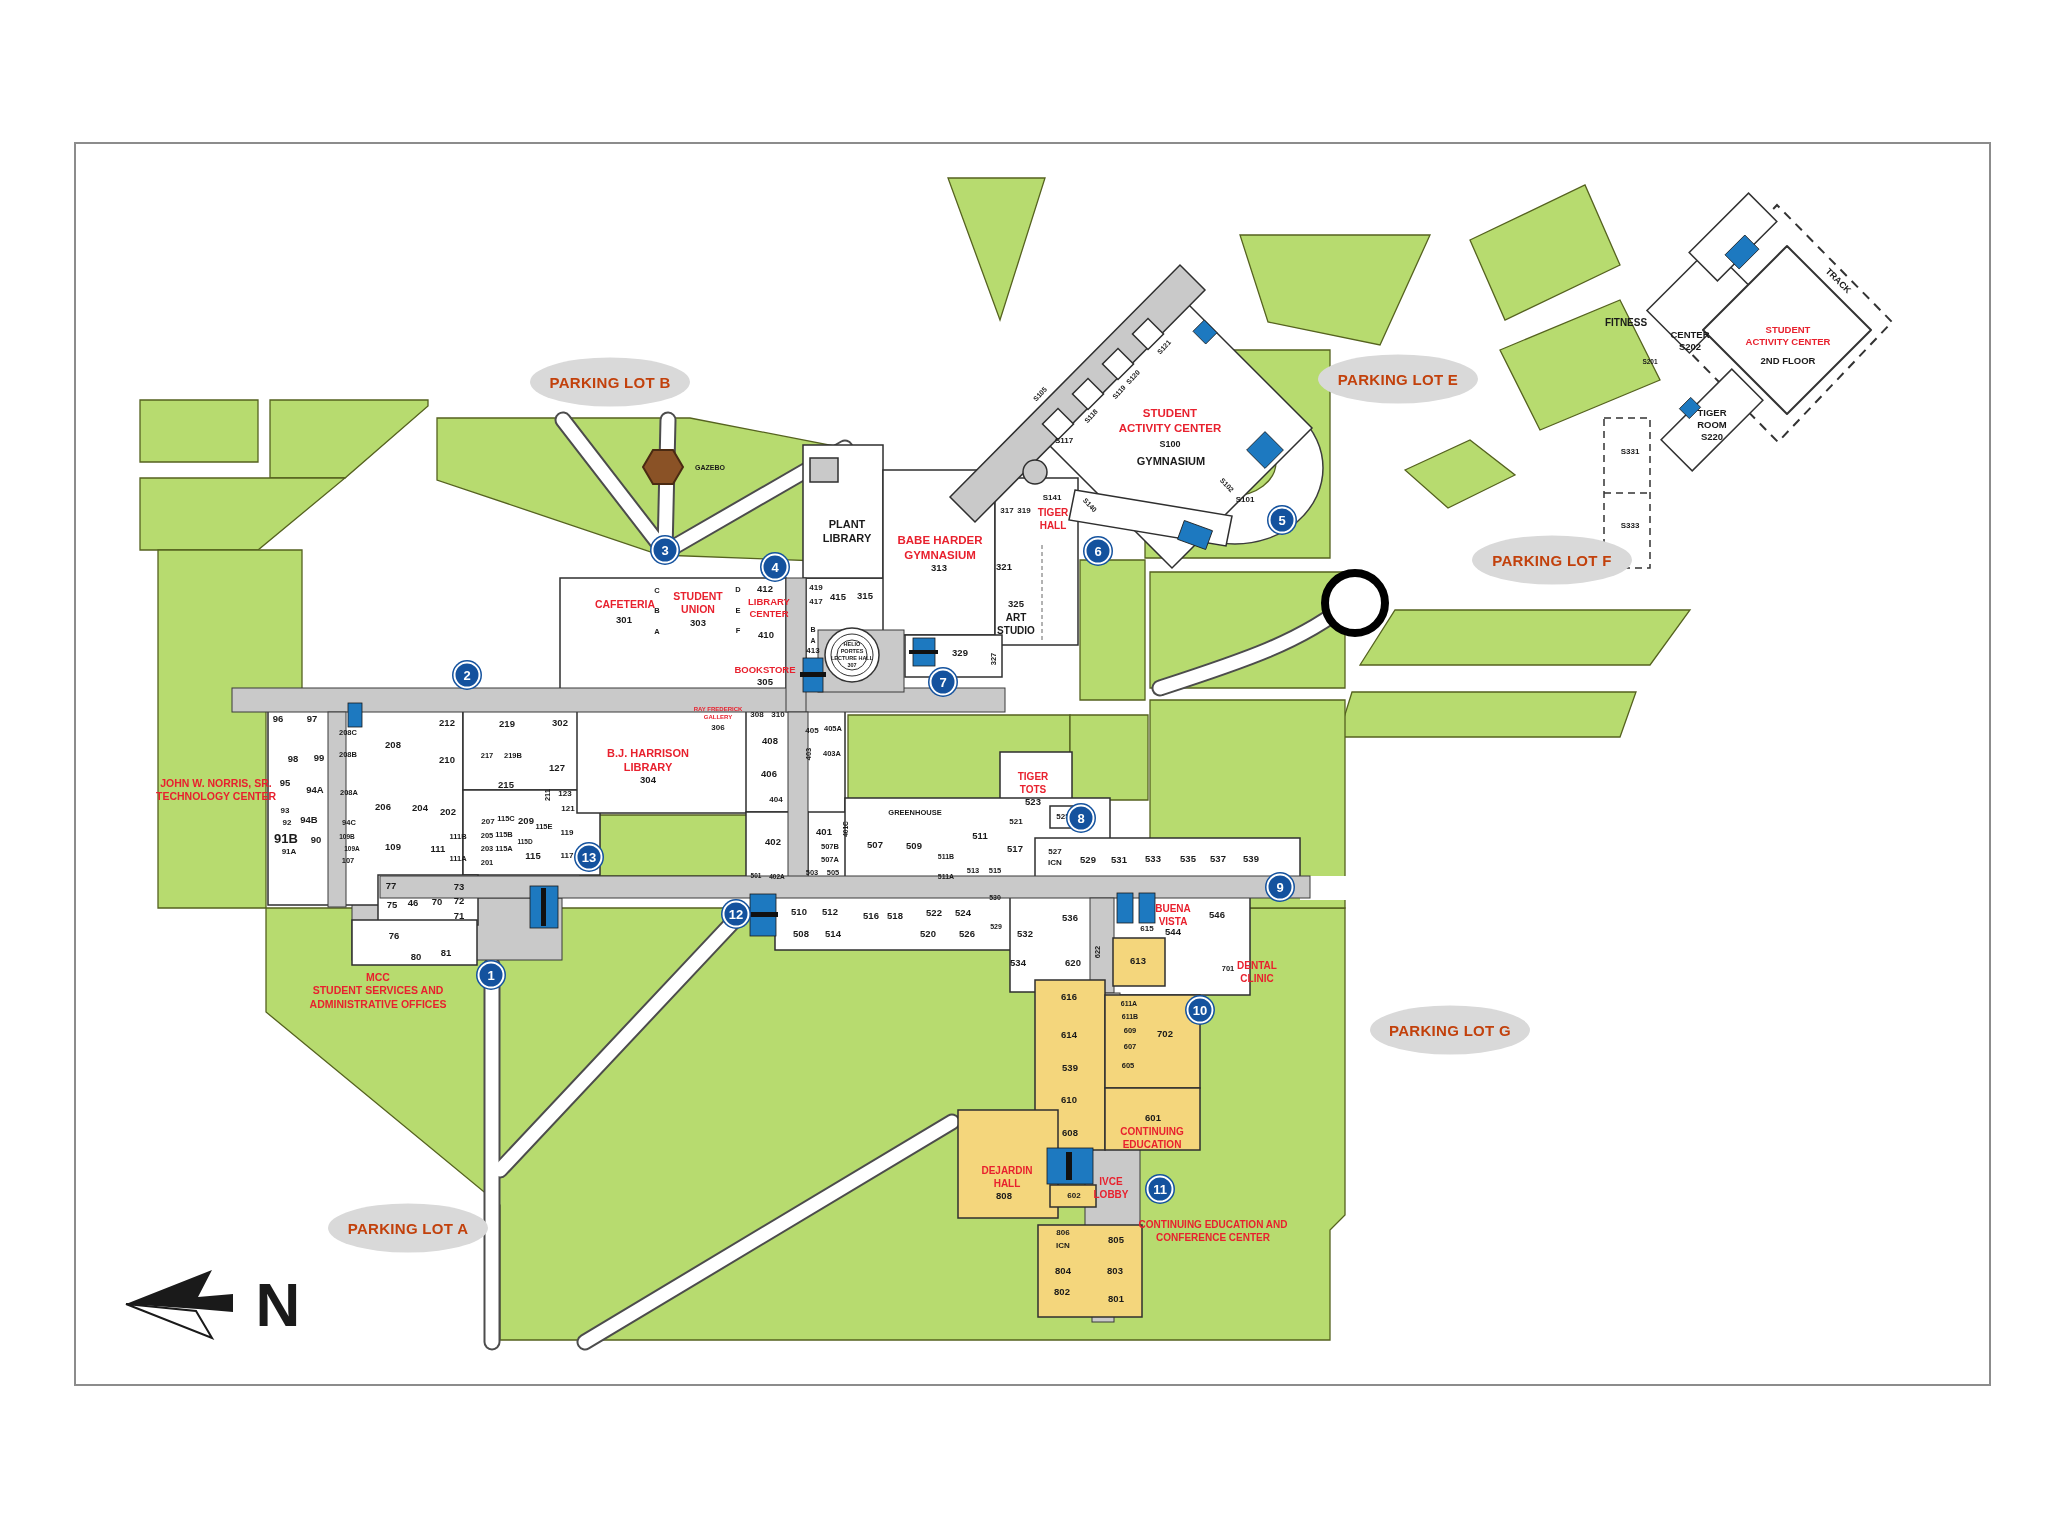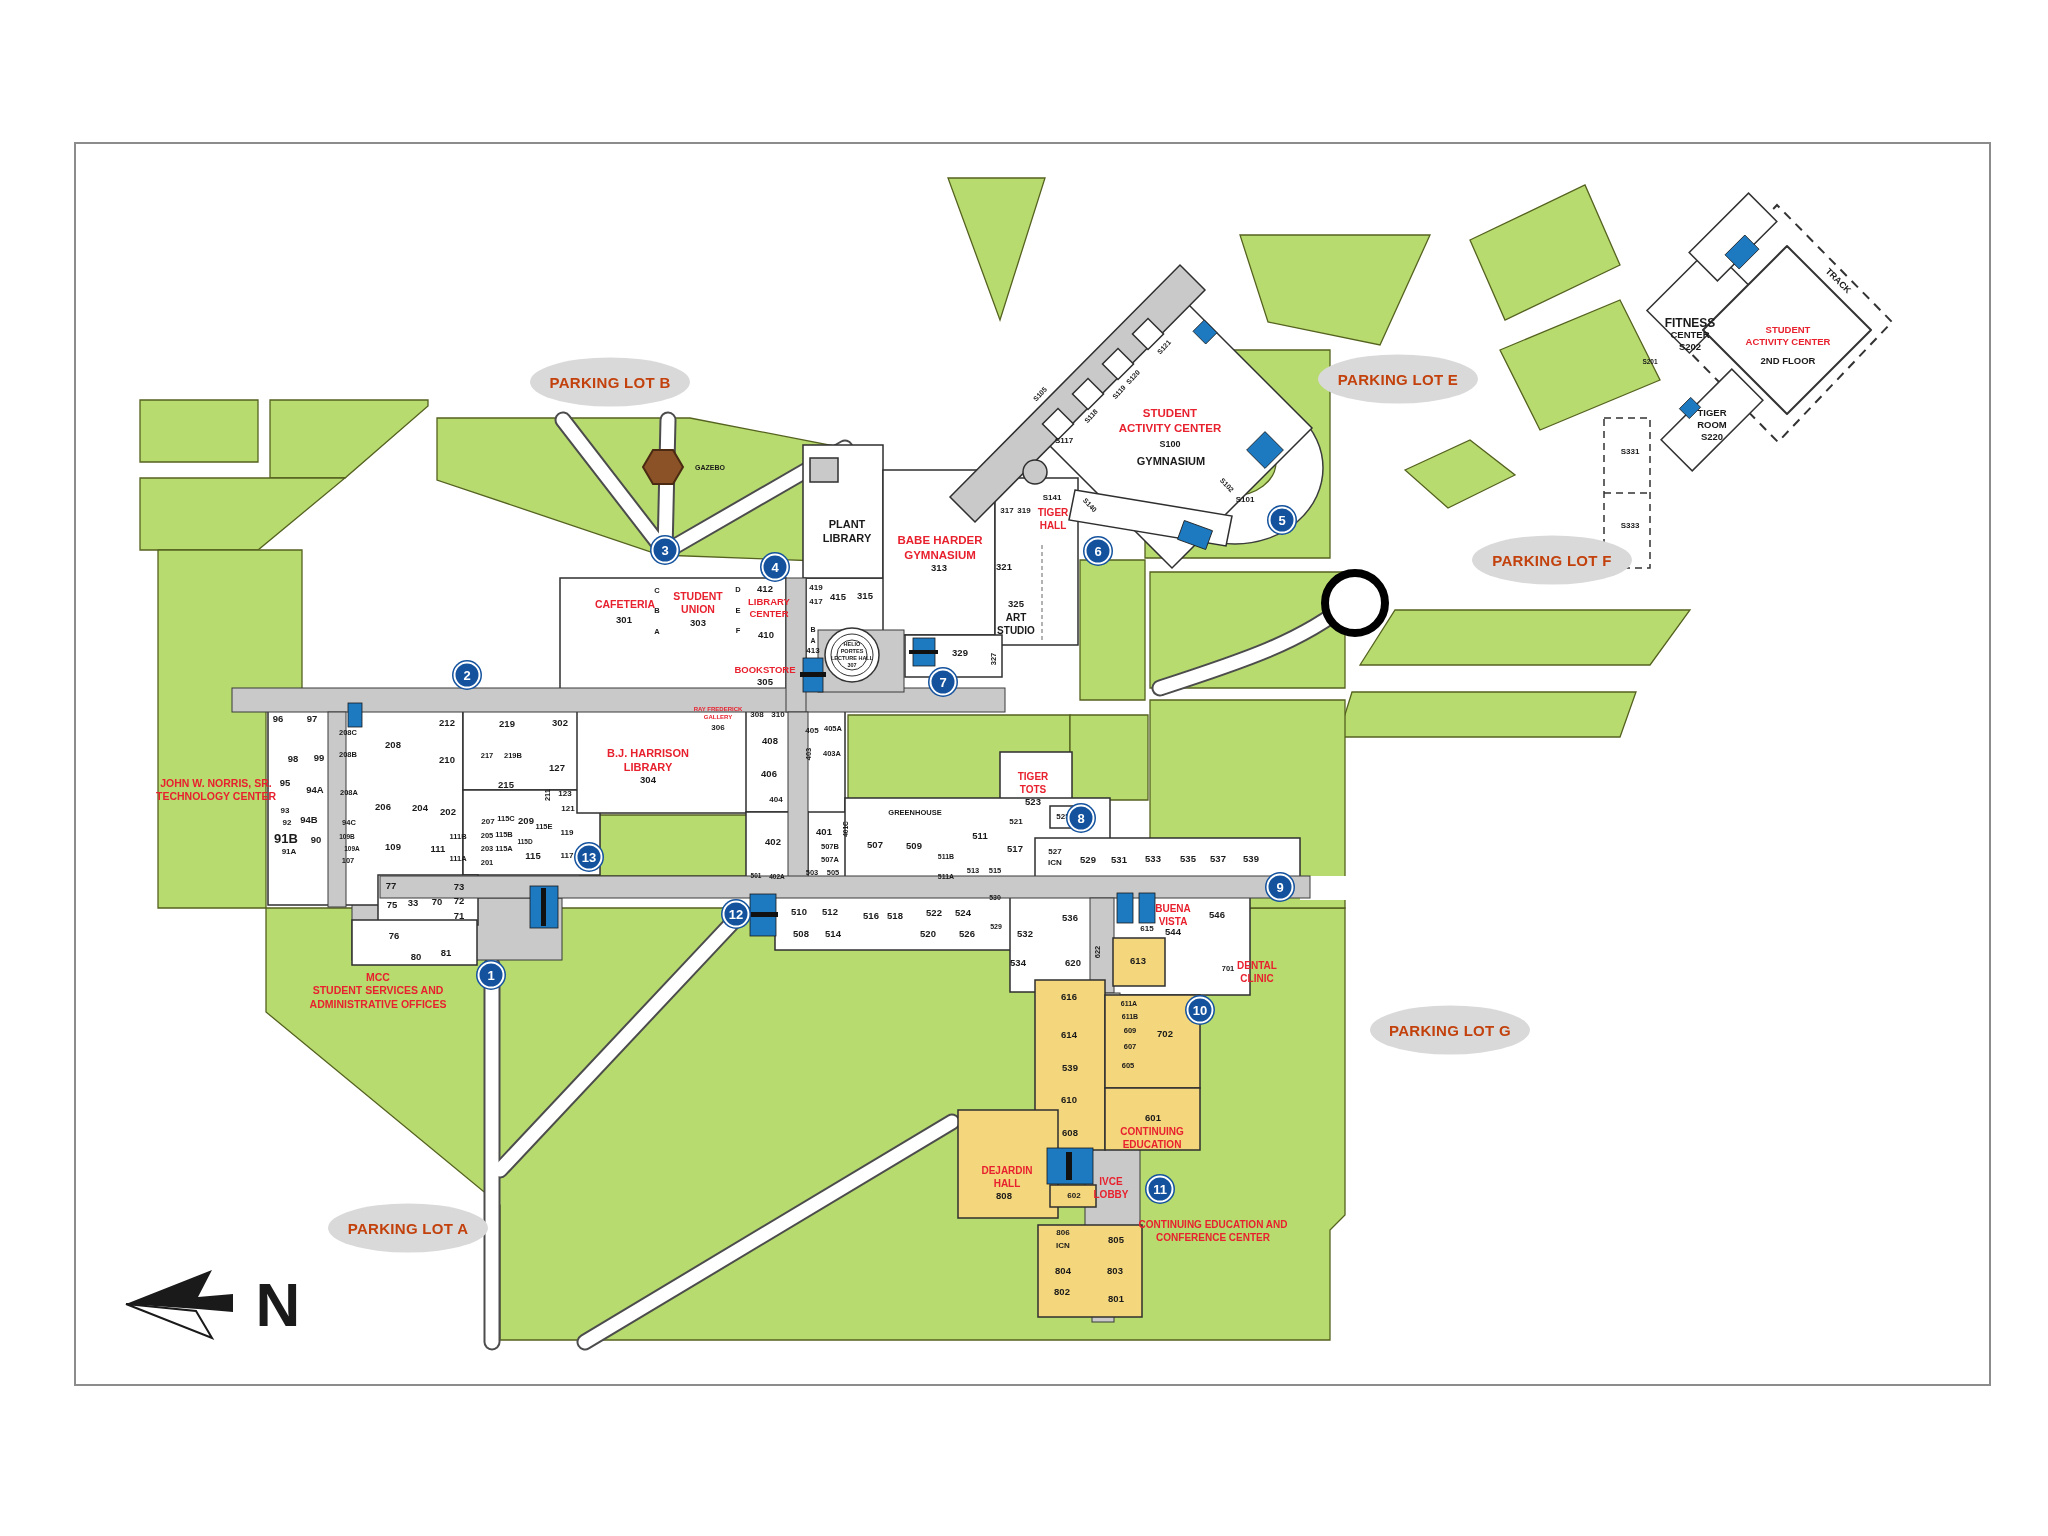--- a/index.html
+++ b/index.html
@@ -236,21 +236,21 @@
       <div class="room" style="font-size: 7.5px; left: 506px; top: 819px;">115C</div>
       <div class="room" style="font-size: 7.5px; left: 504px; top: 835px;">115B</div>
       <div class="room" style="font-size: 7.5px; left: 504px; top: 849px;">115A</div>
       <div class="room" style="font-size: 6.5px; left: 525px; top: 842px;">115D</div>
       <div class="room" style="font-size: 7.5px; left: 544px; top: 827px;">115E</div>
       <div class="room" style="font-size: 9.5px; left: 526px; top: 821px;">209</div>
       <div class="room" style="font-size: 9.5px; left: 533px; top: 856px;">115</div>
       <div class="room" style="font-size: 9.5px; left: 391px; top: 886px;">77</div>
       <div class="room" style="font-size: 9.5px; left: 459px; top: 887px;">73</div>
       <div class="room" style="font-size: 9.5px; left: 392px; top: 905px;">75</div>
-      <div class="room" style="font-size: 9.5px; left: 413px; top: 903px;">33</div>
+      <div class="room" style="font-size: 9.5px; left: 413px; top: 903px;">46</div>
       <div class="room" style="font-size: 9.5px; left: 437px; top: 902px;">70</div>
       <div class="room" style="font-size: 9.5px; left: 459px; top: 901px;">72</div>
       <div class="room" style="font-size: 9.5px; left: 459px; top: 916px;">71</div>
       <div class="room" style="font-size: 9.5px; left: 394px; top: 936px;">76</div>
       <div class="room" style="font-size: 9.5px; left: 416px; top: 957px;">80</div>
       <div class="room" style="font-size: 9.5px; left: 446px; top: 953px;">81</div>
       <div class="room" style="font-size: 9.5px; left: 624px; top: 620px;">301</div>
       <div class="room" style="font-size: 9.5px; left: 698px; top: 623px;">303</div>
       <div class="room" style="font-size: 7.5px; left: 657px; top: 591px;">C</div>
       <div class="room" style="font-size: 7.5px; left: 657px; top: 611px;">B</div>
@@ -409,21 +409,21 @@
       <div class="lbl red" style="font-size: 10px; left: 1007px; top: 1171px;">DEJARDIN</div>
       <div class="lbl red" style="font-size: 10px; left: 1007px; top: 1183.8px;">HALL</div>
       <div class="lbl red" style="font-size: 10px; left: 1111px; top: 1182px;">IVCE</div>
       <div class="lbl red" style="font-size: 10px; left: 1111px; top: 1194.8px;">LOBBY</div>
       <div class="lbl red" style="font-size: 10px; left: 1213px; top: 1225px;">CONTINUING EDUCATION AND</div>
       <div class="lbl red" style="font-size: 10px; left: 1213px; top: 1237.8px;">CONFERENCE CENTER</div>
       <div class="lbl" style="font-size: 5.5px; left: 852px; top: 645px;">HELIO</div>
       <div class="lbl" style="font-size: 5.5px; left: 852px; top: 652.04px;">PORTES</div>
       <div class="lbl" style="font-size: 5.5px; left: 852px; top: 659.08px;">LECTURE HALL</div>
       <div class="lbl" style="font-size: 5.5px; left: 852px; top: 666.12px;">307</div>
-      <div class="lbl" style="font-size: 12px; left: 1690px; top: 323px;">FITNESS</div>
+      <div class="lbl" style="font-size: 10px; left: 1626px; top: 323px;">FITNESS</div>
       <div class="lbl" style="font-size: 9.5px; left: 1690px; top: 335.16px;">CENTER</div>
       <div class="lbl" style="font-size: 9.5px; left: 1690px; top: 347.32px;">S202</div>
       <div class="lbl red" style="font-size: 9.5px; left: 1788px; top: 330px;">STUDENT</div>
       <div class="lbl red" style="font-size: 9.5px; left: 1788px; top: 342.16px;">ACTIVITY CENTER</div>
       <div class="lbl" style="font-size: 9.5px; left: 1788px; top: 361px;">2ND FLOOR</div>
       <div class="lbl" style="font-size: 9.5px; left: 1712px; top: 413px;">TIGER</div>
       <div class="lbl" style="font-size: 9.5px; left: 1712px; top: 425.16px;">ROOM</div>
       <div class="lbl" style="font-size: 9.5px; left: 1712px; top: 437.32px;">S220</div>
       <div class="lbl" style="font-size: 9px; left: 1838px; top: 281px; transform: translate(-50%, -50%) rotate(45deg);">TRACK</div>
       <div class="lbl" style="font-size: 7px; left: 710px; top: 467px;">GAZEBO</div>

